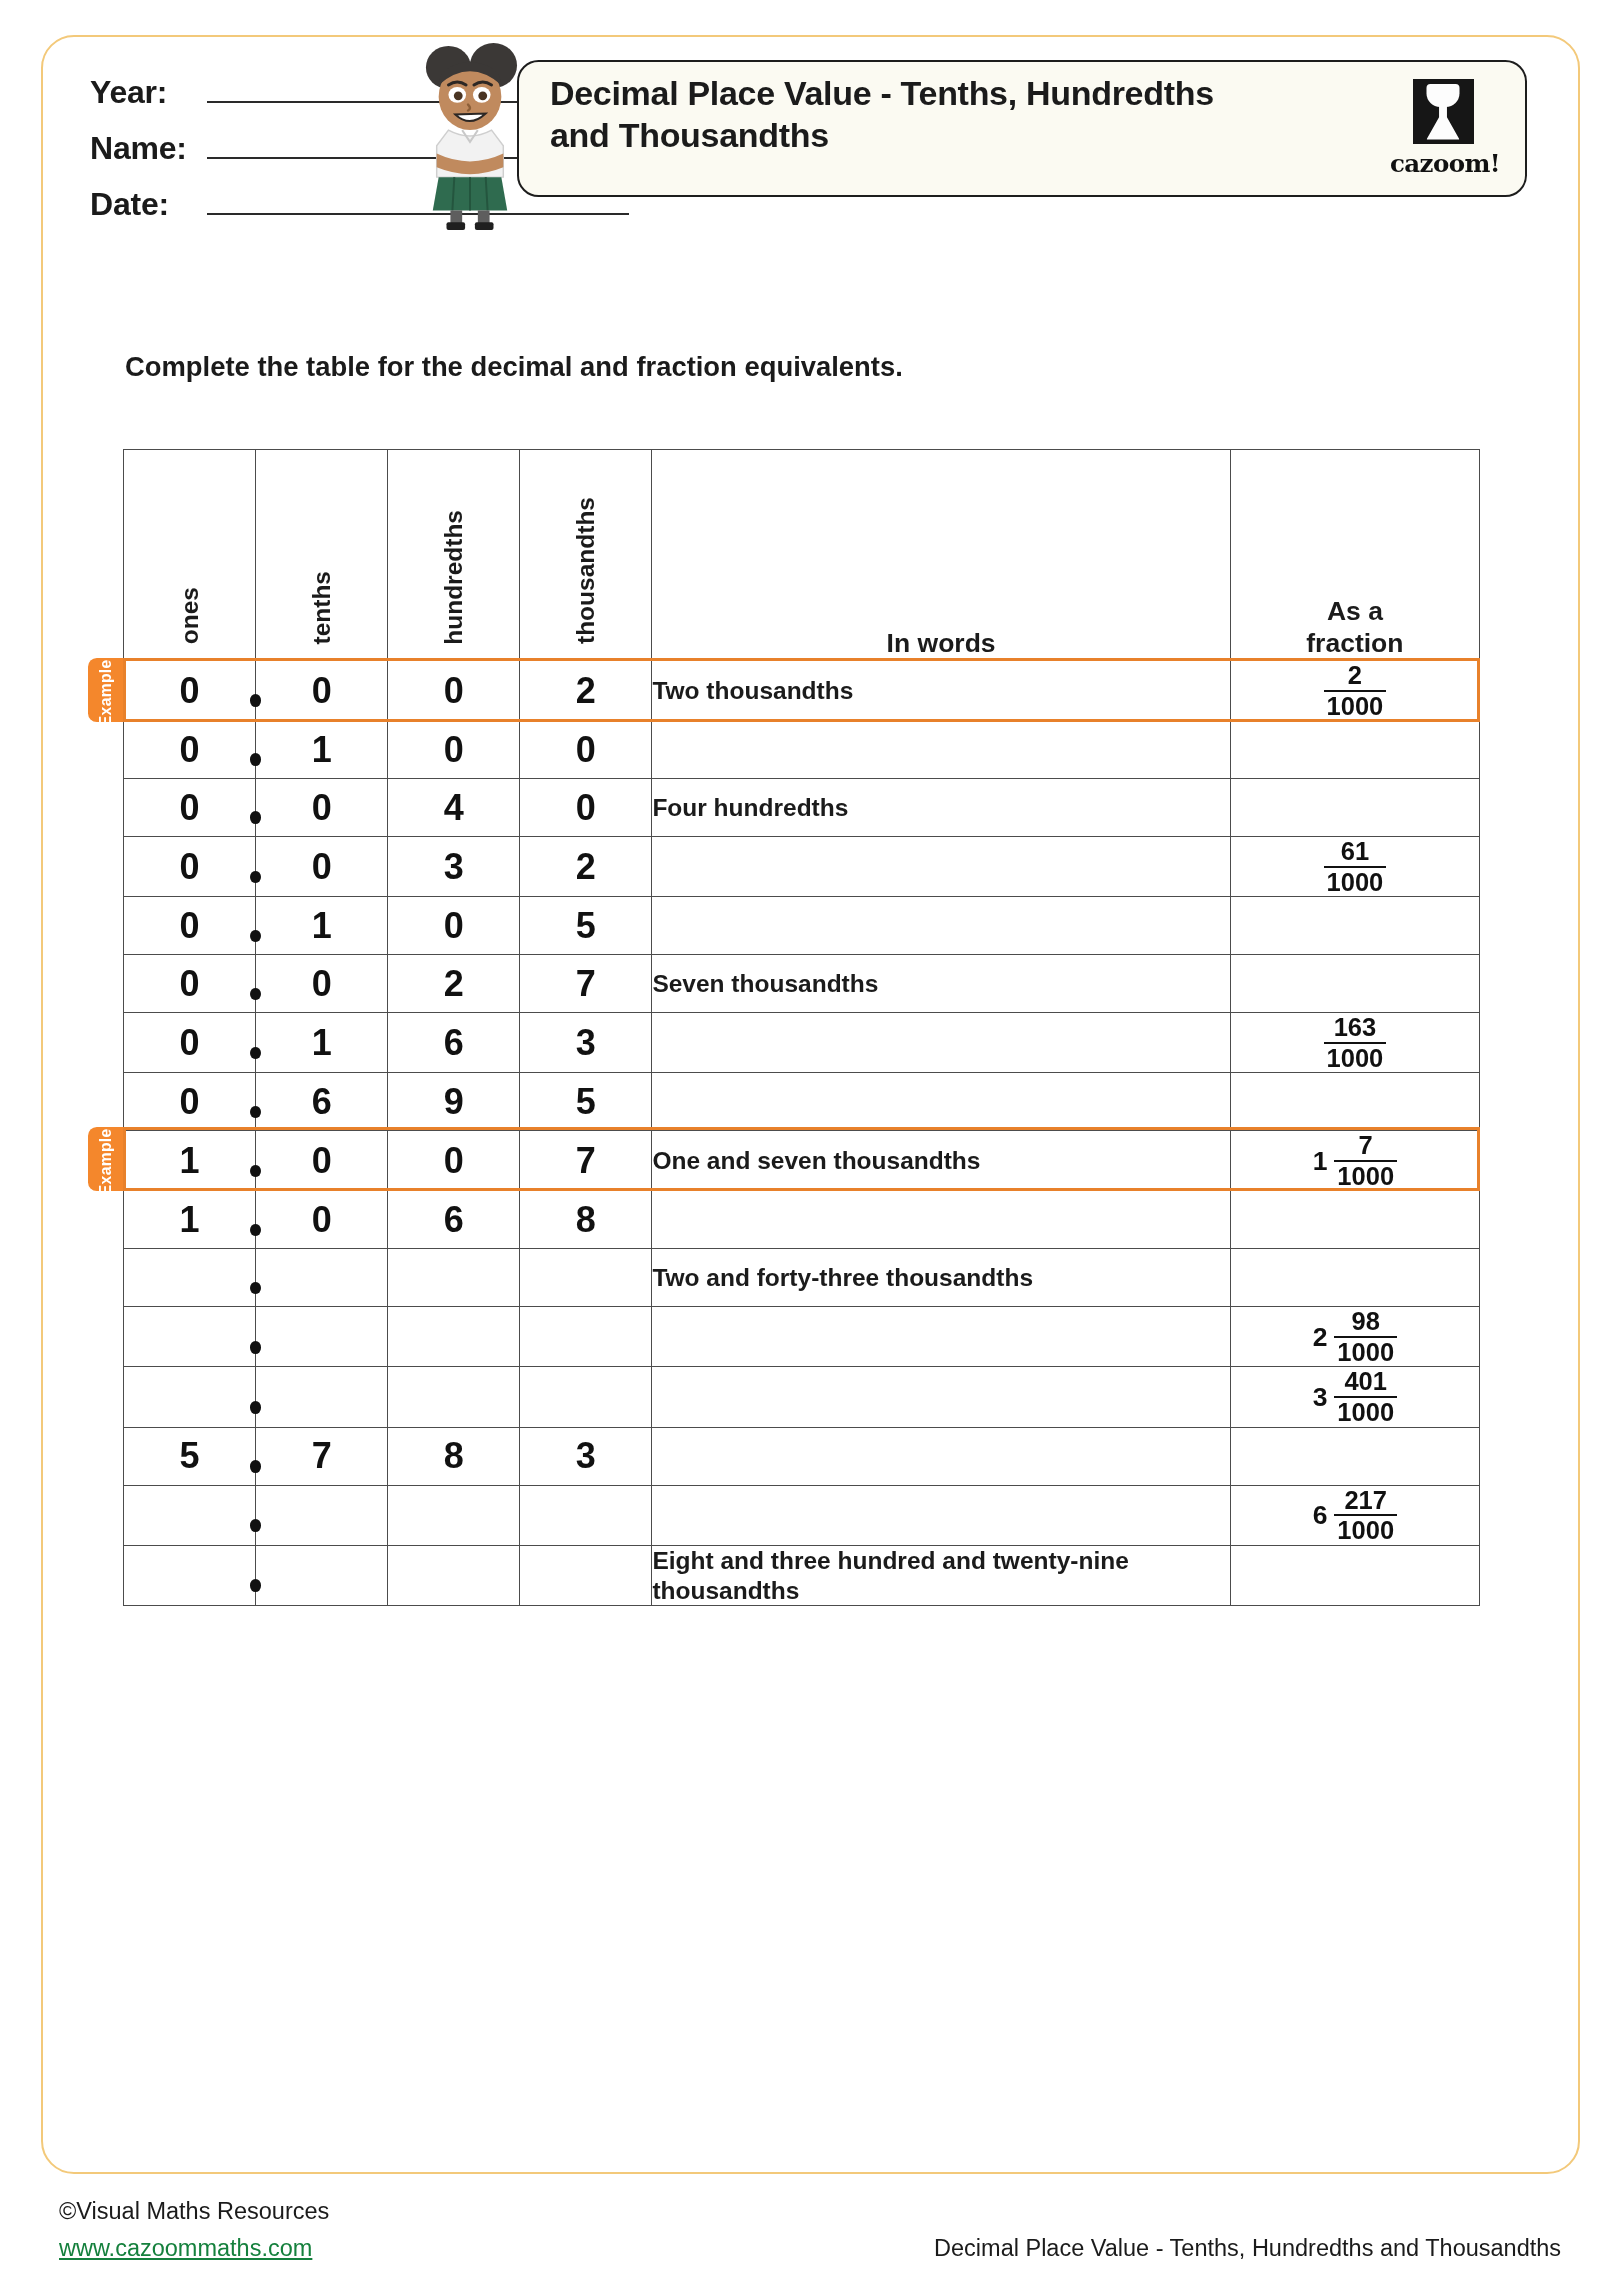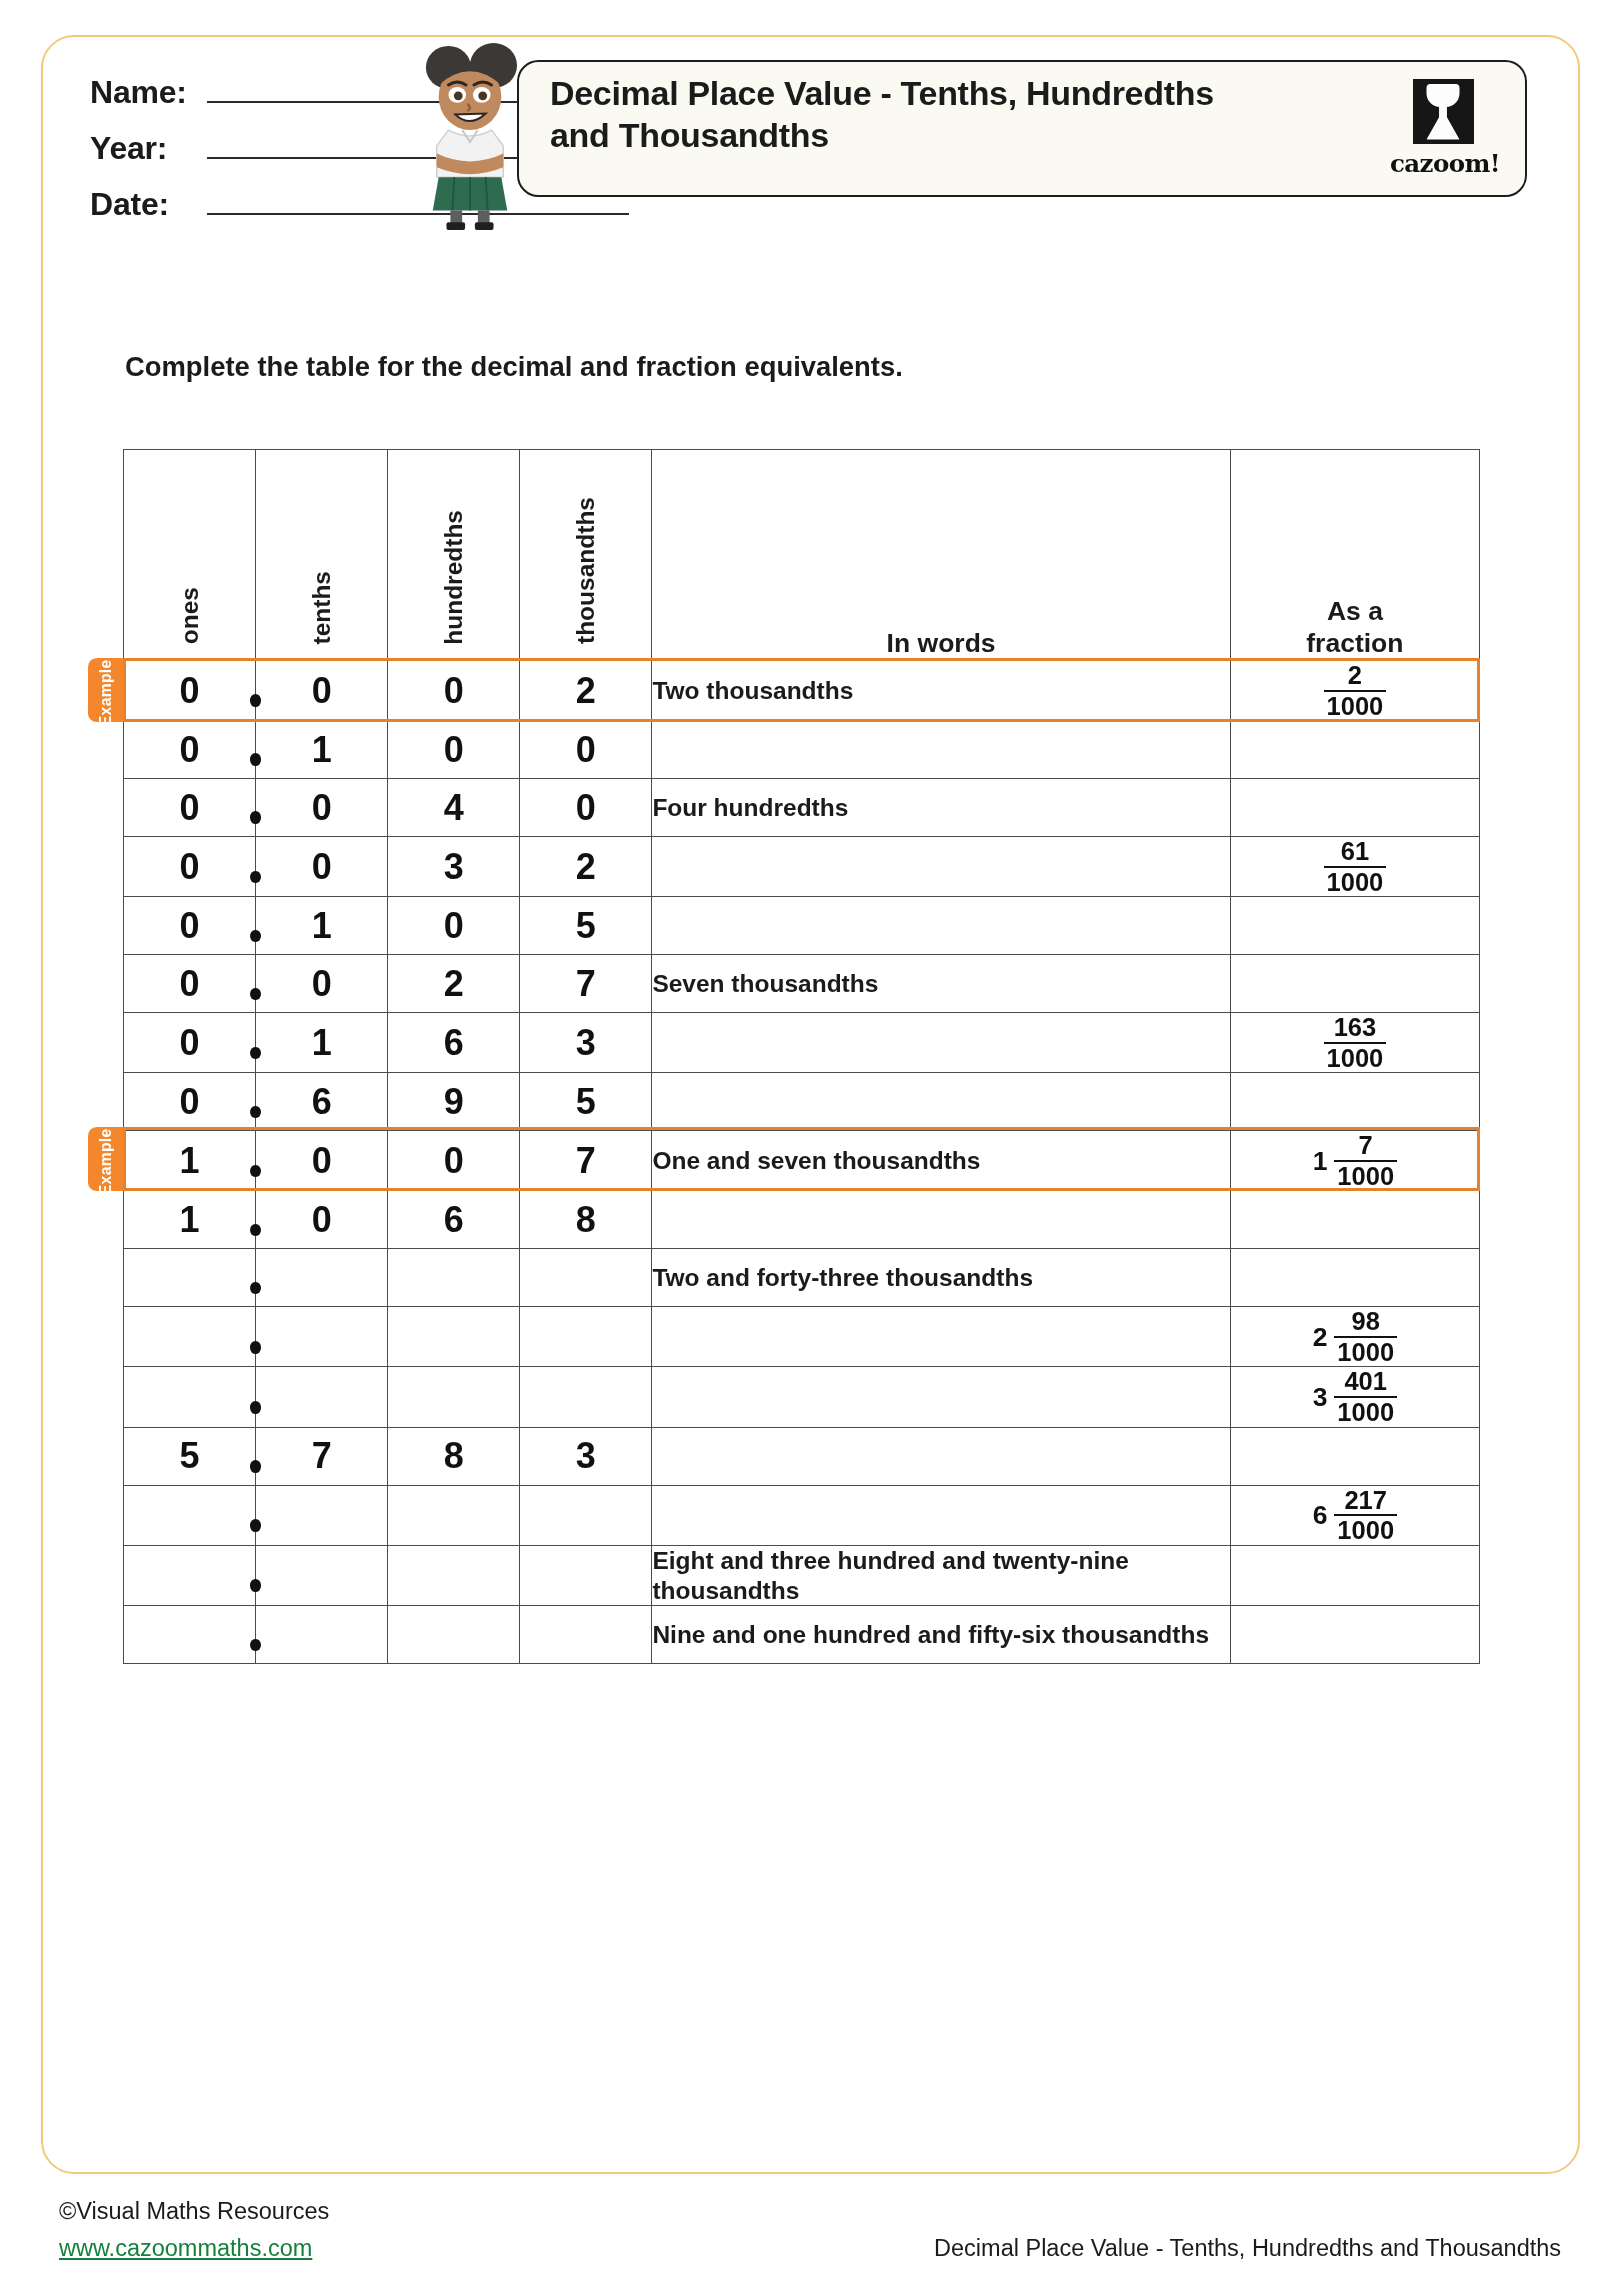--- a/index.html
+++ b/index.html
@@ -304,25 +304,25 @@
 <body>
 
 <div id="page">
 
   <div id="sheet-frame"></div>
 
   <div id="header">
 
     <div class="name-rows">
       <div class="name-row">
-        <span class="name-label">Name:</span>
+        <span class="name-label">Year:</span>
         <span class="name-line"></span>
       </div>
       <div class="name-row">
-        <span class="name-label">Year:</span>
+        <span class="name-label">Name:</span>
         <span class="name-line"></span>
       </div>
       <div class="name-row">
         <span class="name-label">Date:</span>
         <span class="name-line"></span>
       </div>
     </div>
 
     <svg id="mascot" viewBox="0 0 120 195">
 
@@ -577,30 +577,20 @@
           <tr>
             <td class="col-ones digit">
               <span class="dp"></span>
             </td>
             <td class="col-tenths digit"></td>
             <td class="col-hund digit"></td>
             <td class="col-thou digit"></td>
             <td class="col-words words">Eight and three hundred and twenty-nine thousandths</td>
             <td class="col-frac fraccell"></td>
           </tr>
-          <tr>
-            <td class="col-ones digit">
-              <span class="dp"></span>
-            </td>
-            <td class="col-tenths digit"></td>
-            <td class="col-hund digit"></td>
-            <td class="col-thou digit"></td>
-            <td class="col-words words">Nine and one hundred and fifty-six thousandths</td>
-            <td class="col-frac fraccell"></td>
-          </tr>
         </tbody>
     </table>
   <div class="ex-overlay" style="top: 209px; height: 64px;"></div>
       <div class="ex-tab" style="top: 209px; height: 64px; left: -35px;">
         <b>Example:</b>
       </div>
       <div class="ex-overlay" style="top: 678px; height: 64px;"></div>
       <div class="ex-tab" style="top: 678px; height: 64px; left: -35px;">
         <b>Example:</b>
       </div>

